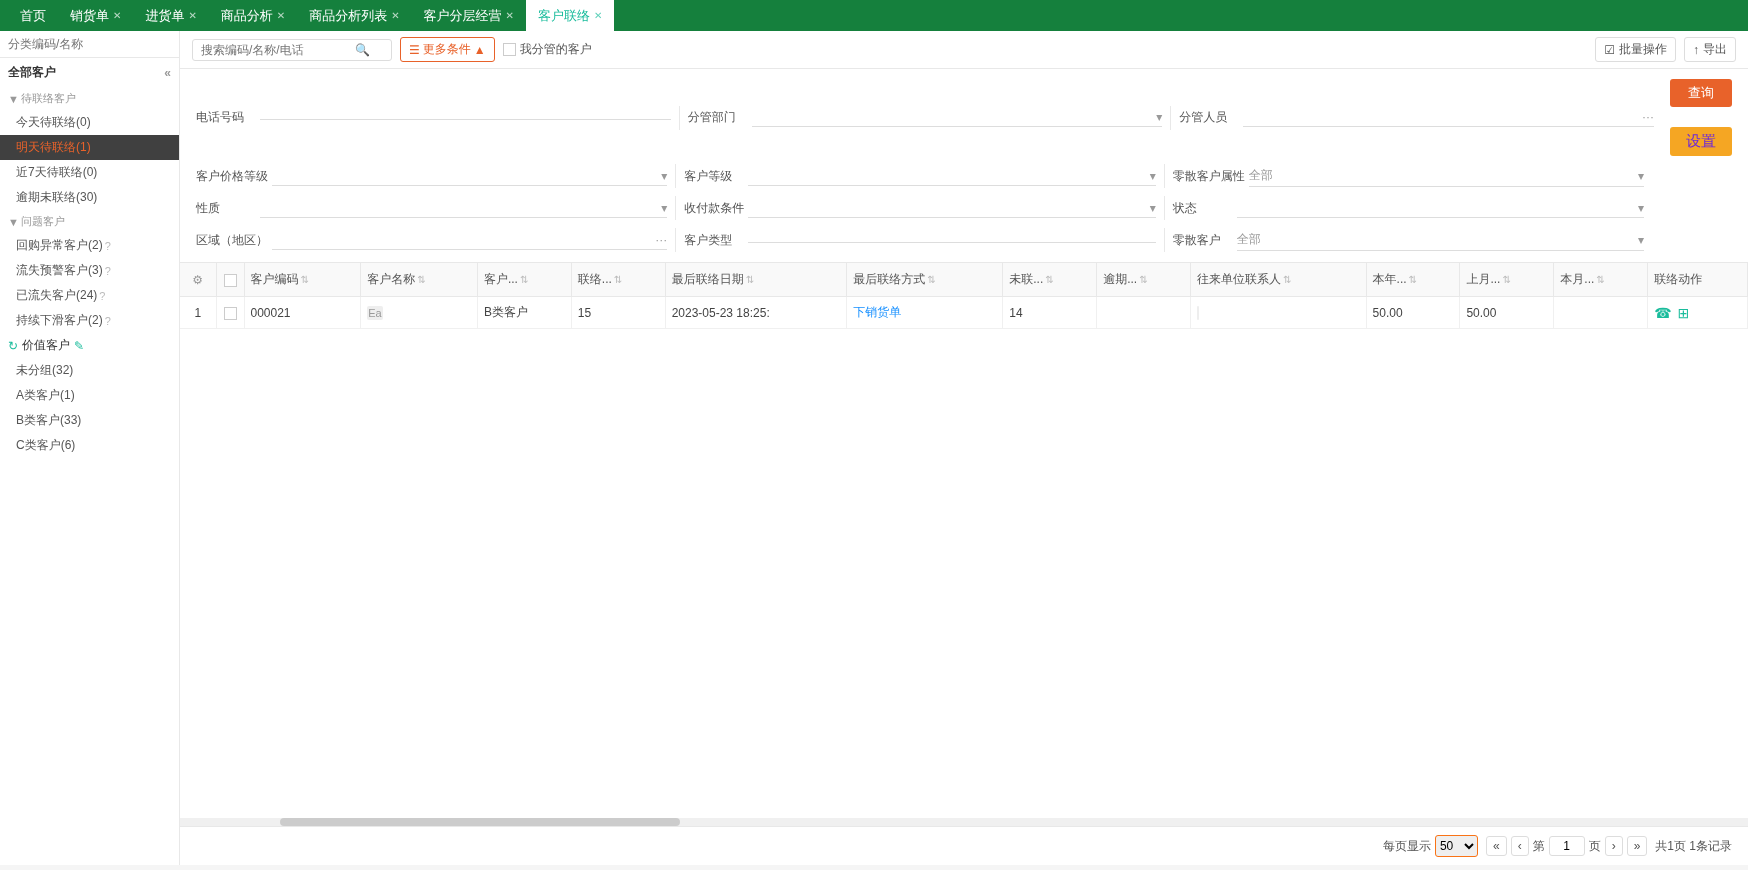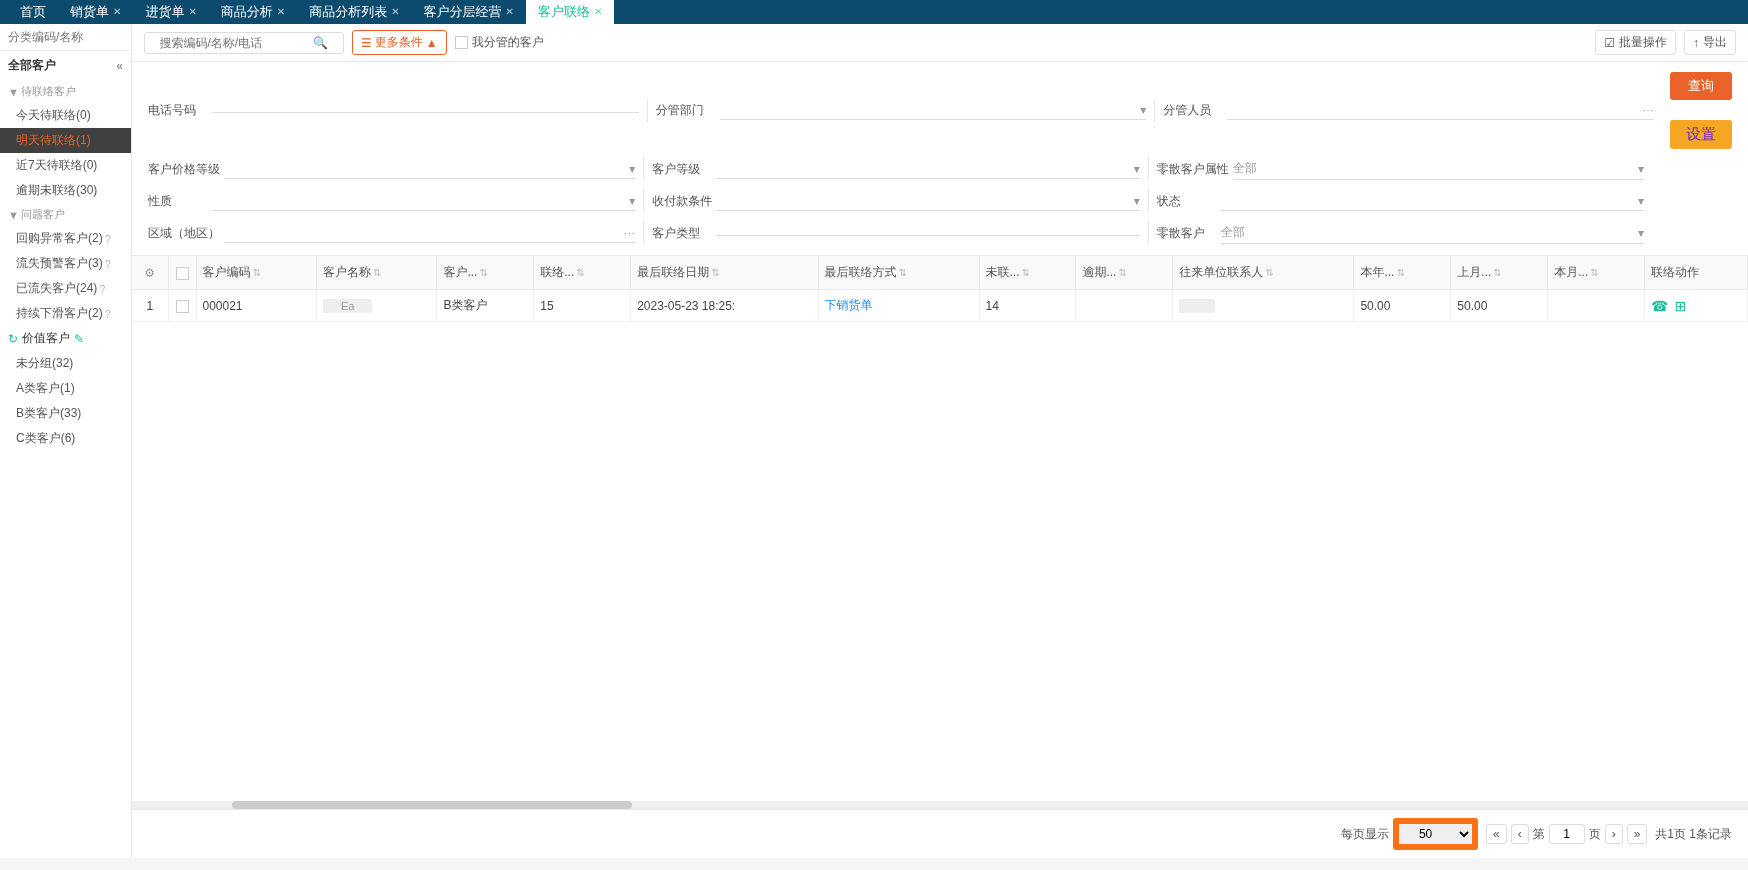--- a/index.html
+++ b/index.html
@@ -2,22 +2,22 @@
 <html><head>
   <meta charset="utf-8">
   <style>
     * { box-sizing: border-box; margin: 0; padding: 0; }
     body { font-family: 'Microsoft YaHei', Arial, sans-serif; font-size: 12px; background: #f5f5f5; color: #333; }
 
     
     .top-nav {
       display: flex;
       align-items: center;
-      background: #0c4a6e;
-      height: 24px;
+      background: #15803d;
+      height: 31px;
       padding: 0 8px;
     }
     .top-nav .nav-item {
       color: #fff;
       padding: 0 12px;
       height: 36px;
       line-height: 36px;
       cursor: pointer;
       font-size: 13px;
       display: flex;
@@ -28,21 +28,21 @@
     .nav-close { font-size: 10px; opacity: 0.7; }
 
     
     .main-layout {
       display: flex;
       height: calc(100vh - 36px);
     }
 
     
     .sidebar {
-      width: 132px;
+      width: 180px;
       background: #fff;
       border-right: 1px solid #e8e8e8;
       overflow-y: auto;
       flex-shrink: 0;
     }
     .sidebar-search {
       display: flex;
       align-items: center;
       padding: 6px 8px;
       border-bottom: 1px solid #e8e8e8;
@@ -116,21 +116,20 @@
       gap: 8px;
     }
     .filter-search-input {
       display: flex;
       align-items: center;
       border: 1px solid #ddd;
       border-radius: 3px;
       padding: 3px 8px;
       gap: 4px;
       width: 200px;
-      justify-content: center;
     }
     .filter-search-input input {
       border: none;
       outline: none;
       font-size: 12px;
       color: #999;
       width: 150px;
     }
     .filter-more-btn {
       display: flex;
@@ -294,23 +293,23 @@
       gap: 8px;
       font-size: 12px;
       color: #555;
     }
     .footer-page-size {
       display: flex;
       align-items: center;
       gap: 4px;
     }
     .footer-page-size select {
-      border: 6px solid #f97316;
-      border-radius: 3px;
-      padding: 2px 16px;
+      border: 1px solid #f97316;
+      border-radius: 3px;
+      padding: 2px 0;
       font-size: 12px;
     }
     .footer-nav {
       display: flex;
       align-items: center;
       gap: 4px;
     }
     .footer-nav button {
       border: 1px solid #ddd;
       background: #fff;
@@ -353,21 +352,21 @@
       vertical-align: middle;
       background: #fff;
     }
     .checkbox-styled.header-check::after { content: ''; }
 
     .gear-icon::before { content: '⚙'; color: #999; }
     
     .tag-blurred {
       background: #eee;
       color: #999;
-      padding: 1px 18px;
+      padding: 1px 1px;
       border-radius: 2px;
       font-size: 11px;
     }
   </style>
 </head>
 <body>
 
 <div class="top-nav">
   <div class="nav-item">
     <span>首页</span>

